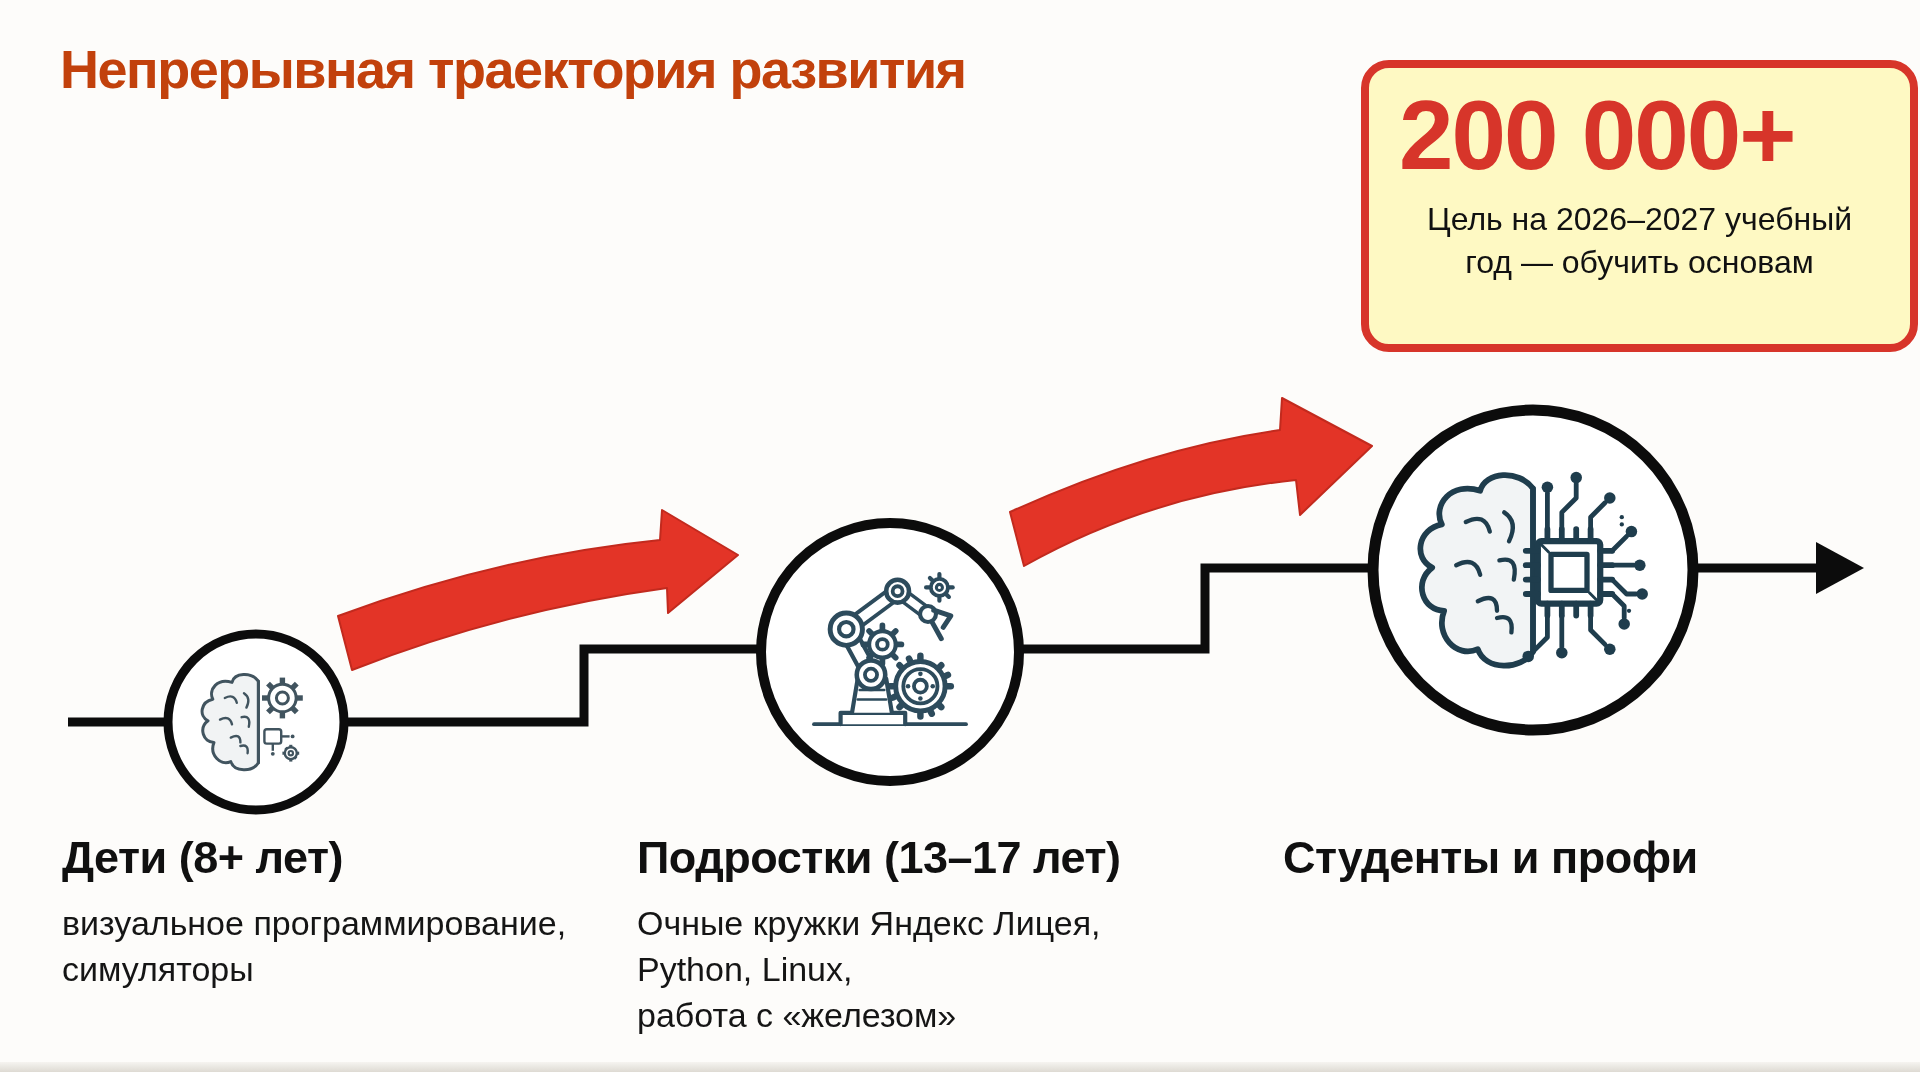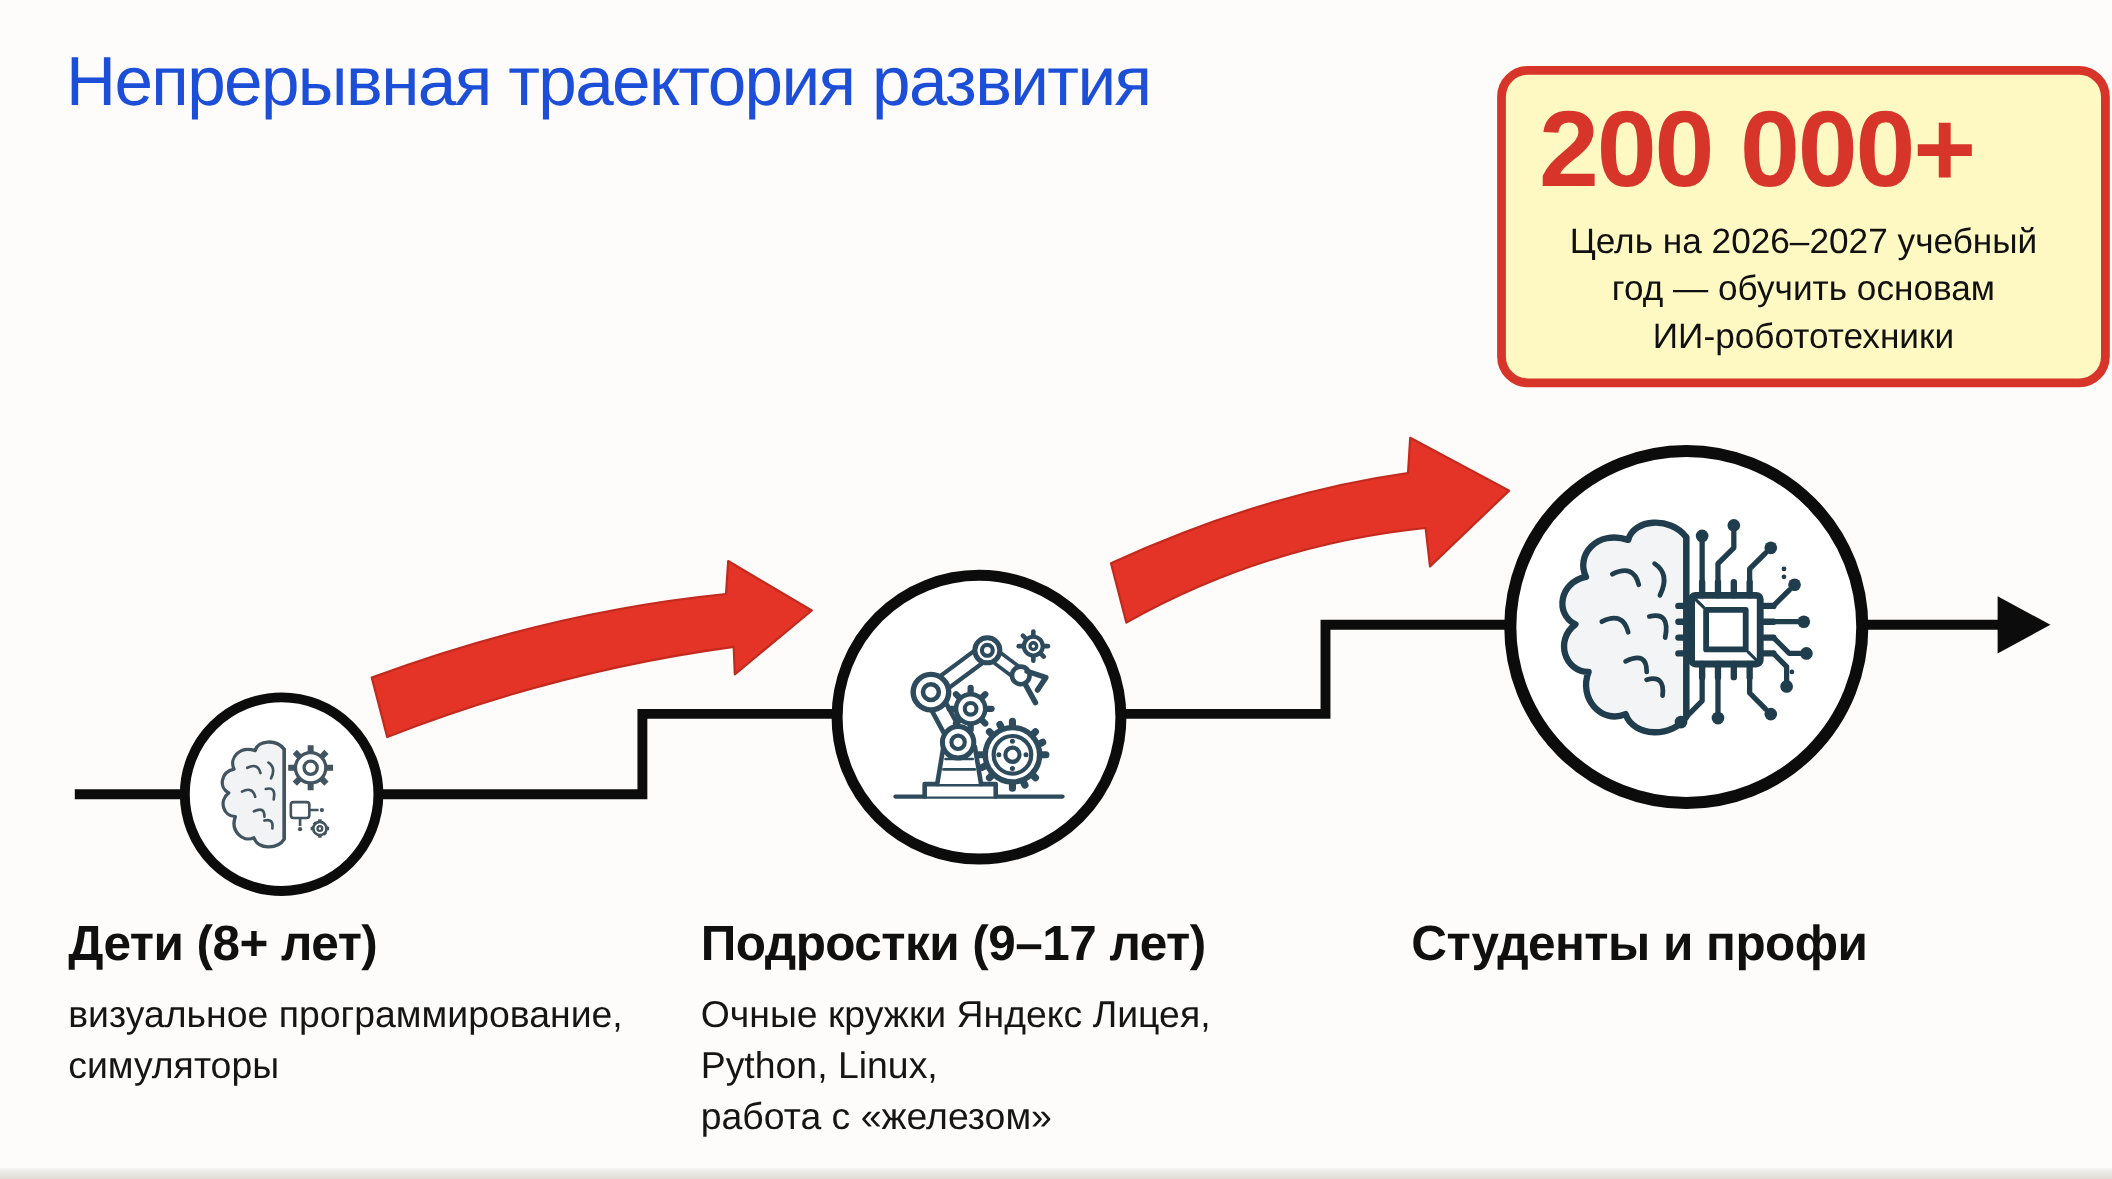--- a/index.html
+++ b/index.html
@@ -12,24 +12,24 @@
     position: relative;
     width: 1920px;
     height: 1072px;
     background: #fdfcfa;
     overflow: hidden;
   }
   .page-title {
     position: absolute;
     left: 60px;
     top: 38px;
-    font-size: 63px;
-    font-weight: 400;
+    font-size: 54px;
+    font-weight: 700;
     letter-spacing: -1.5px;
-    color: #1d4ed8;
+    color: #c2410c;
     white-space: nowrap;
   }
   
   .goal-box {
     position: absolute;
     left: 1361px;
     top: 60px;
     width: 557px;
     height: 292px;
     box-sizing: border-box;
@@ -102,21 +102,20 @@
 
 <div id="canvas">
 
   <div class="page-title">Непрерывная траектория развития</div>
 
   <div class="goal-box">
     <div class="goal-value">200 000+</div>
     <div class="goal-desc">
       <span>Цель на 2026–2027 учебный</span>
       <span>год — обучить основам</span>
-      <span>ИИ-робототехники</span>
     </div>
   </div>
 
   <svg class="diagram-svg" viewBox="0 0 1920 1072" xmlns="http://www.w3.org/2000/svg">
 
     <path d="M 68 722 H 584 V 649 H 1205 V 568 H 1818" fill="none" stroke="#0c0c0c" stroke-width="9"></path>
     <polygon points="1816,542 1816,594 1864,568" fill="#0c0c0c"></polygon>
 
     <path d="M 338 616 Q 500 556 660 540 L 662 510 L 738 555 L 668 613 L 667 588 Q 505 610 352 670 Z" fill="#e33427" stroke="#c22a1e" stroke-width="2" stroke-linejoin="round"></path>
 
@@ -319,21 +318,21 @@
 
   <div class="stage-block s1">
     <div class="stage-heading">Дети (8+ лет)</div>
     <div class="stage-lines">
       <span>визуальное программирование,</span>
       <span>симуляторы</span>
     </div>
   </div>
 
   <div class="stage-block s2">
-    <div class="stage-heading">Подростки (9–17 лет)</div>
+    <div class="stage-heading">Подростки (13–17 лет)</div>
     <div class="stage-lines">
       <span>Очные кружки Яндекс Лицея,</span>
       <span>Python, Linux,</span>
       <span>работа с «железом»</span>
     </div>
   </div>
 
   <div class="stage-block s3">
     <div class="stage-heading">Студенты и профи</div>
   </div>

